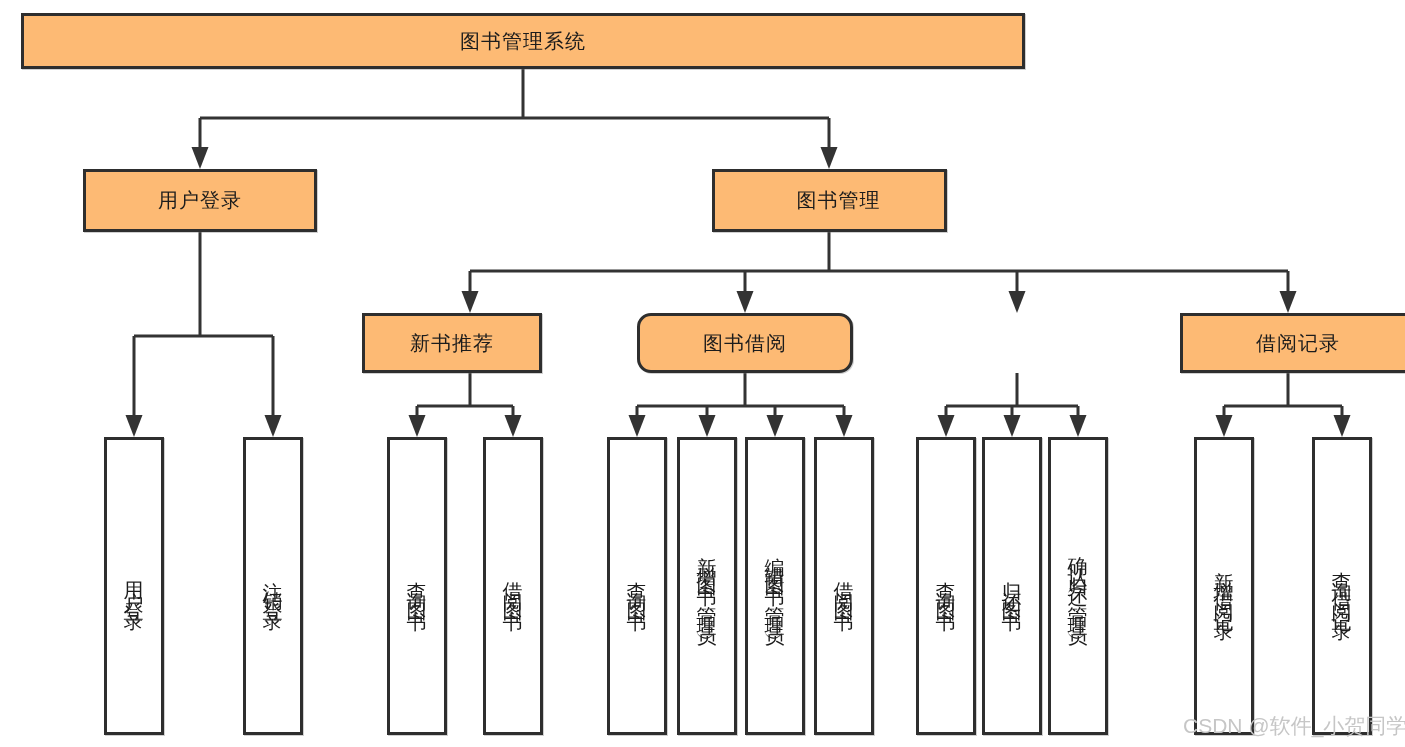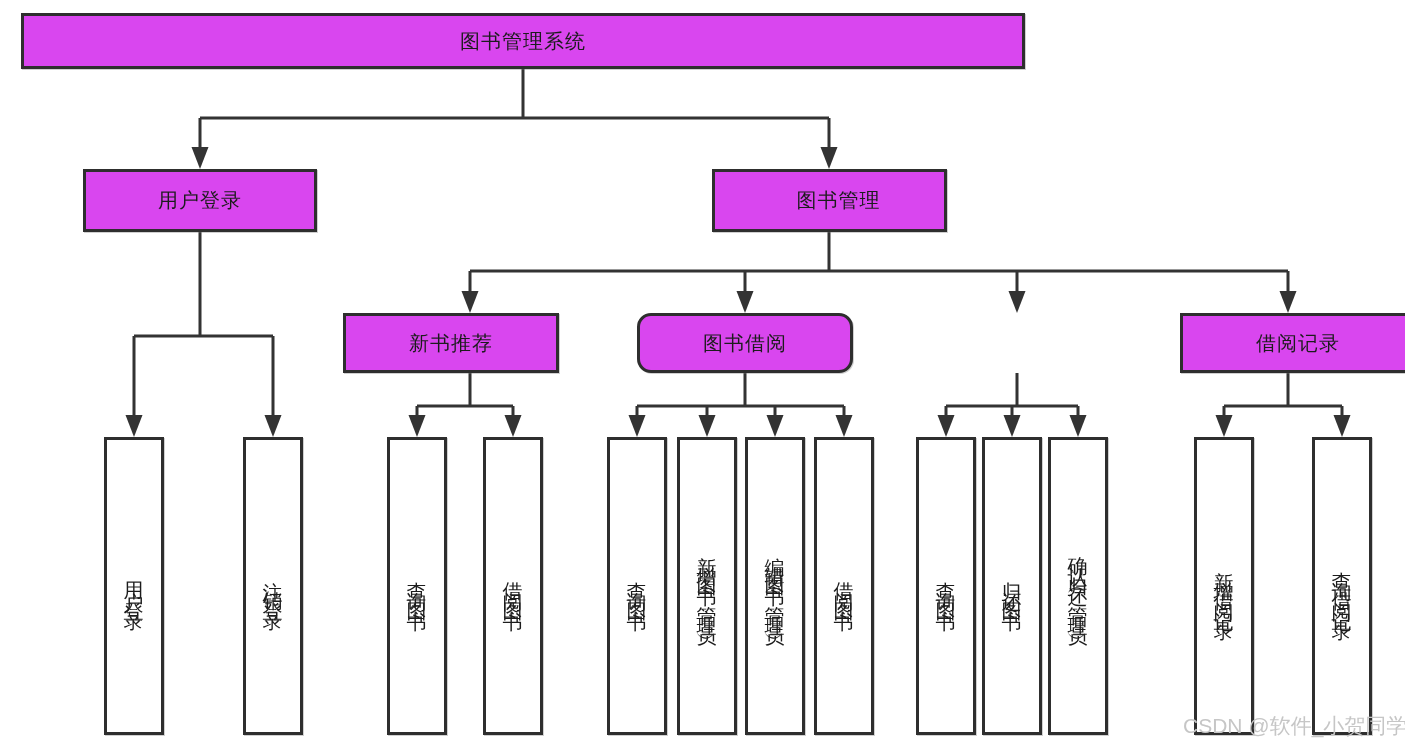--- a/index.html
+++ b/index.html
@@ -12,21 +12,21 @@
     overflow: hidden;
   }
   #connector-svg {
     position: absolute;
     left: 0; top: 0;
     width: 1405px; height: 747px;
   }
   .node {
     position: absolute;
     box-sizing: border-box;
-    background: #d946ef;
+    background: #fdba74;
     border: 3px solid #2e2e2e;
     display: flex;
     align-items: center;
     justify-content: center;
     font-size: 20px;
     letter-spacing: 1px;
     color: #1c1c1c;
     box-shadow: 1px 1px 0 rgba(120,120,120,0.35);
   }
   .leaf {
@@ -45,21 +45,21 @@
     text-orientation: mixed;
     font-size: 20px;
     letter-spacing: 10px;
     line-height: 1.1;
     max-height: 286px;
   }
   
   #node-root            { left: 21px;   top: 13px;  width: 1004px; height: 56px; }
   #node-user-login      { left: 83px;   top: 169px; width: 234px;  height: 63px; }
   #node-book-management { left: 712px;  top: 169px; width: 235px;  height: 63px; padding-left: 18px; }
-  #node-new-book-rec    { left: 343px;  top: 313px; width: 216px;  height: 60px; }
+  #node-new-book-rec    { left: 362px;  top: 313px; width: 180px;  height: 60px; }
   #node-book-borrowing  { left: 637px;  top: 313px; width: 216px;  height: 60px; border-radius: 14px; }
   #node-current-borrow  { left: 909px;  top: 313px; width: 216px;  height: 60px; }
   #node-borrow-records  { left: 1180px; top: 313px; width: 236px;  height: 60px; }
   .leaf { top: 437px; width: 60px; height: 298px; }
   #leaf-user-login            { left: 104px; }
   #leaf-logout                { left: 243px; }
   #leaf-rec-query-books       { left: 387px; }
   #leaf-rec-borrow-books      { left: 483px; }
   #leaf-borrow-query-books    { left: 607px; }
   #leaf-borrow-add-books      { left: 677px; }

